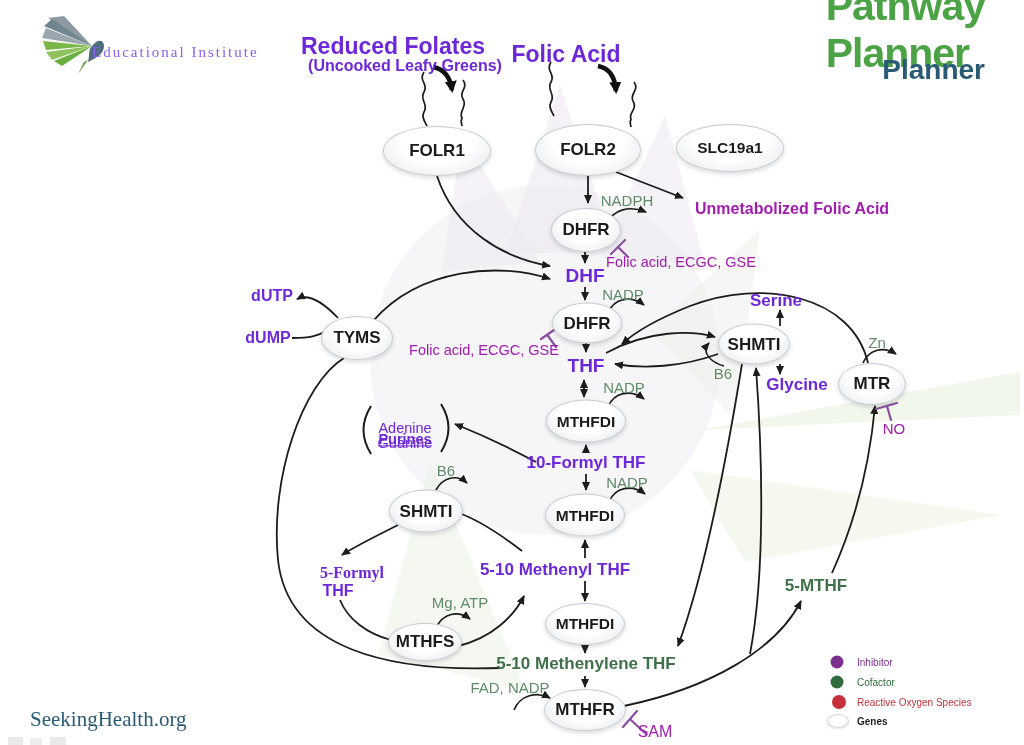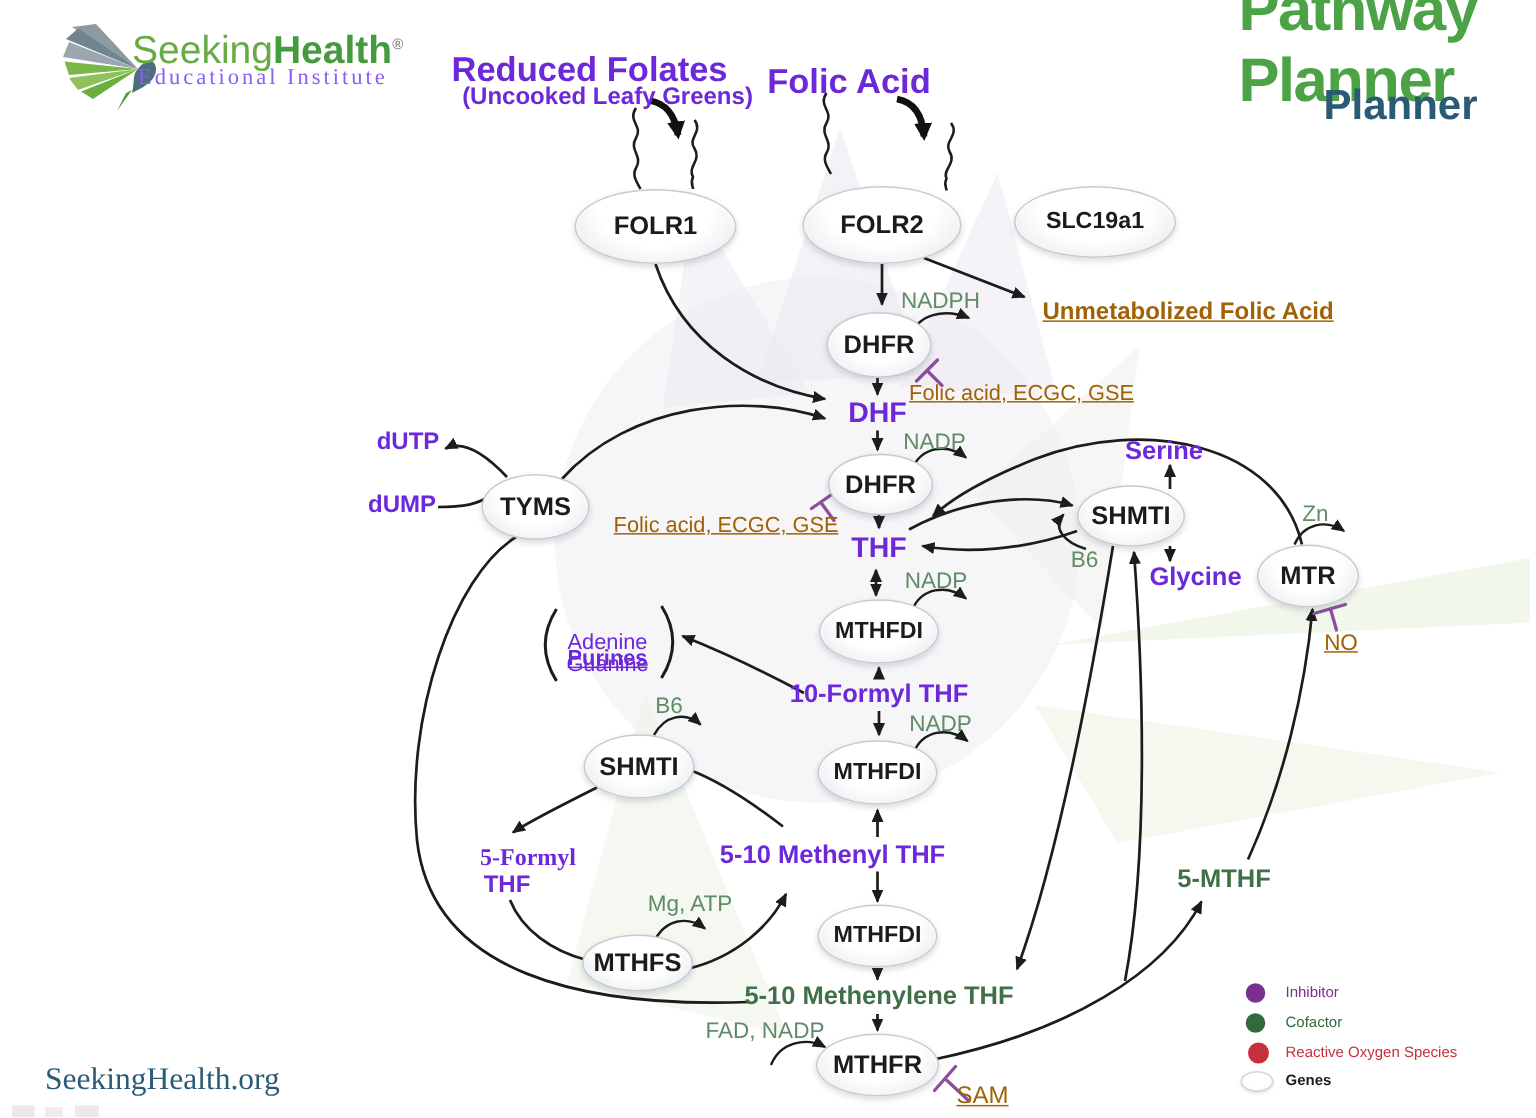--- a/index.html
+++ b/index.html
@@ -4,21 +4,21 @@
 <style>
   html,body{margin:0;padding:0;background:#ffffff;}
   #stage{position:relative;width:1024px;height:745px;background:#ffffff;overflow:hidden;
          font-family:"Liberation Sans",sans-serif;}
   svg.layer{position:absolute;left:0;top:0;}
   .lbl{position:absolute;transform:translate(-50%,-50%);white-space:nowrap;color:#6d28d9;
        font-family:"Liberation Sans",sans-serif;line-height:1.05;}
   .b{font-weight:bold;}
   .co{color:#5f8c66;}          
   .met-g{color:#3f7049;font-weight:bold;} 
-  .pu{color:#a16207;text-decoration:underline;}          
+  .pu{color:#a21caf;}          
   .f13{font-size:16px;} .f14{font-size:14.5px;} .f15{font-size:15px;}
   .f16{font-size:16px;} .f17{font-size:17px;} .f19{font-size:19px;}
   .f23{font-size:23px;}
   .right{transform:translate(-100%,-50%);}
   .gene{position:absolute;transform:translate(-50%,-50%);display:flex;align-items:center;
         justify-content:center;border-radius:50%;
         background:radial-gradient(ellipse at 50% 28%, #ffffff 48%, #f0f2f4 75%, #dde1e5 100%);
         border:1px solid #c6cbd0;
         box-shadow:0 2px 4px rgba(60,70,80,.20), inset 0 1px 2px #ffffff;
         font-weight:bold;font-size:17px;color:#1b1b1b;}
@@ -151,21 +151,20 @@
       <polygon points="92,46 44,26 52,19" fill="#6f8590"></polygon>
       <polygon points="92,46 42,38 46,28" fill="#9aa7ae"></polygon>
       <polygon points="92,46 46,50 43,41" fill="#7ab648"></polygon>
       <polygon points="92,46 52,60 46,52" fill="#8fc25c"></polygon>
       <polygon points="92,46 62,66 54,61" fill="#6aaf3f"></polygon>
       <path d="M92,46 C98,38 104,40 104,46 C104,54 96,58 88,62 C90,54 88,50 92,46 z" fill="#4e6e7d"></path>
       <polygon points="88,60 78,74 84,62" fill="#5a9c3e"></polygon>
     </g>
   </svg>
 
-  <div class="logo-line1"><span>Seeking</span><span class="bold">Health</span><span class="logo-reg">®</span></div>
   <div class="logo-line2">Educational Institute</div>
 
   <div class="lbl b f23" style="left:393px;top:46px;">Reduced Folates</div>
   <div class="lbl b f13" style="left:405px;top:66px;">(Uncooked Leafy Greens)</div>
   <div class="lbl b f23" style="left:566px;top:54px;">Folic Acid</div>
 
   <div class="title-green right" style="left:985px;top:30px;transform:translate(-100%,-50%);">Pathway Planner</div>
   <div class="title-teal right" style="left:985px;top:70px;transform:translate(-100%,-50%);">Planner</div>
 
   <div class="gene" style="left:437px;top:151px;width:106px;height:48px;">FOLR1</div>

